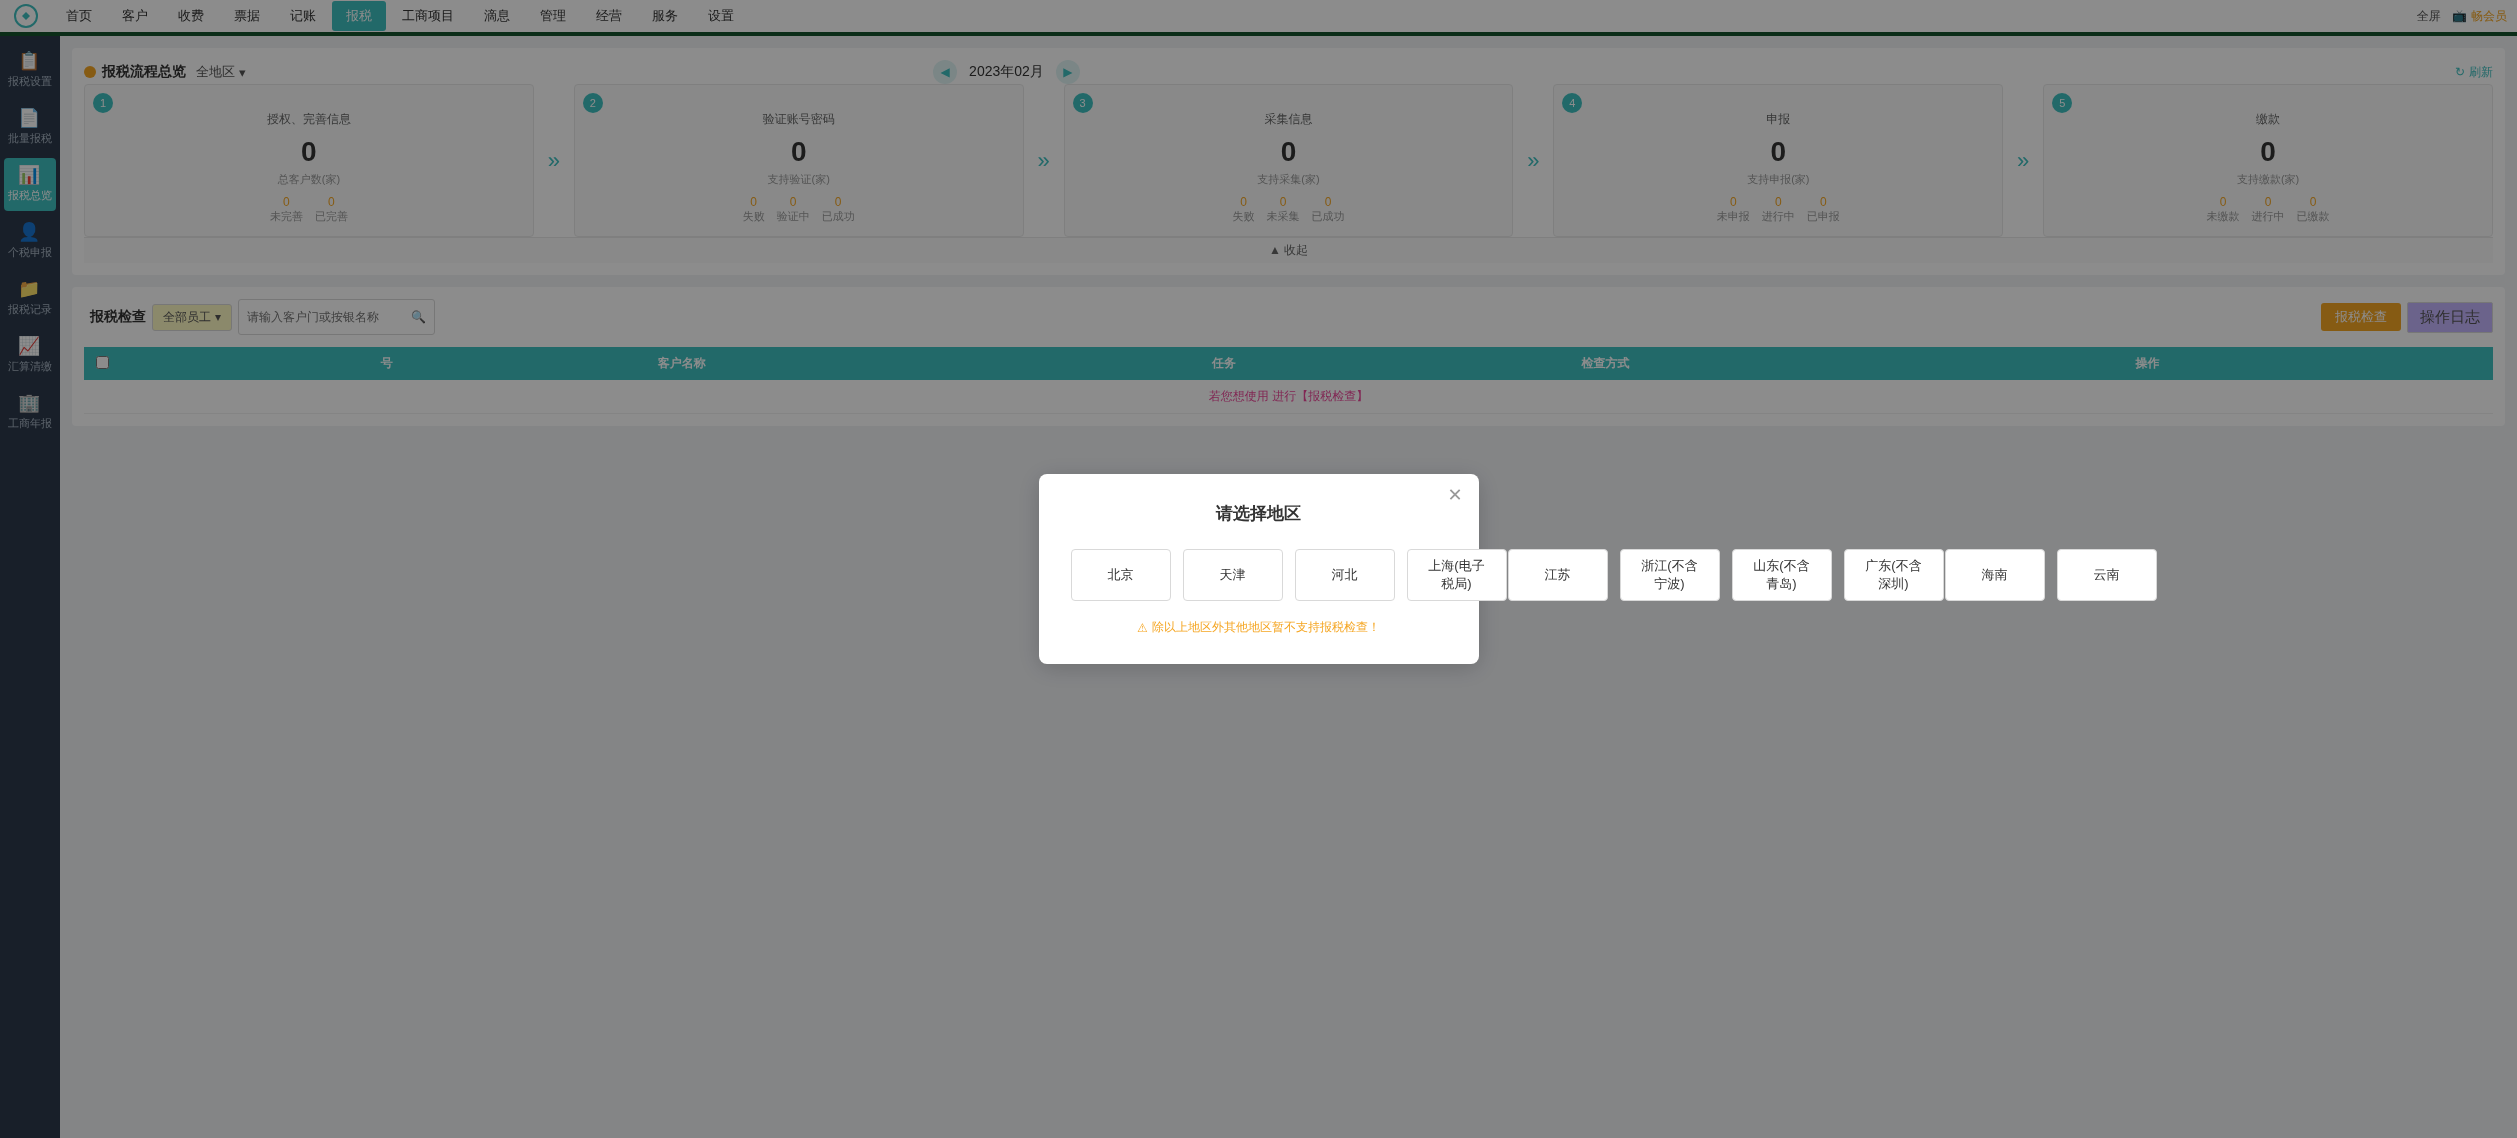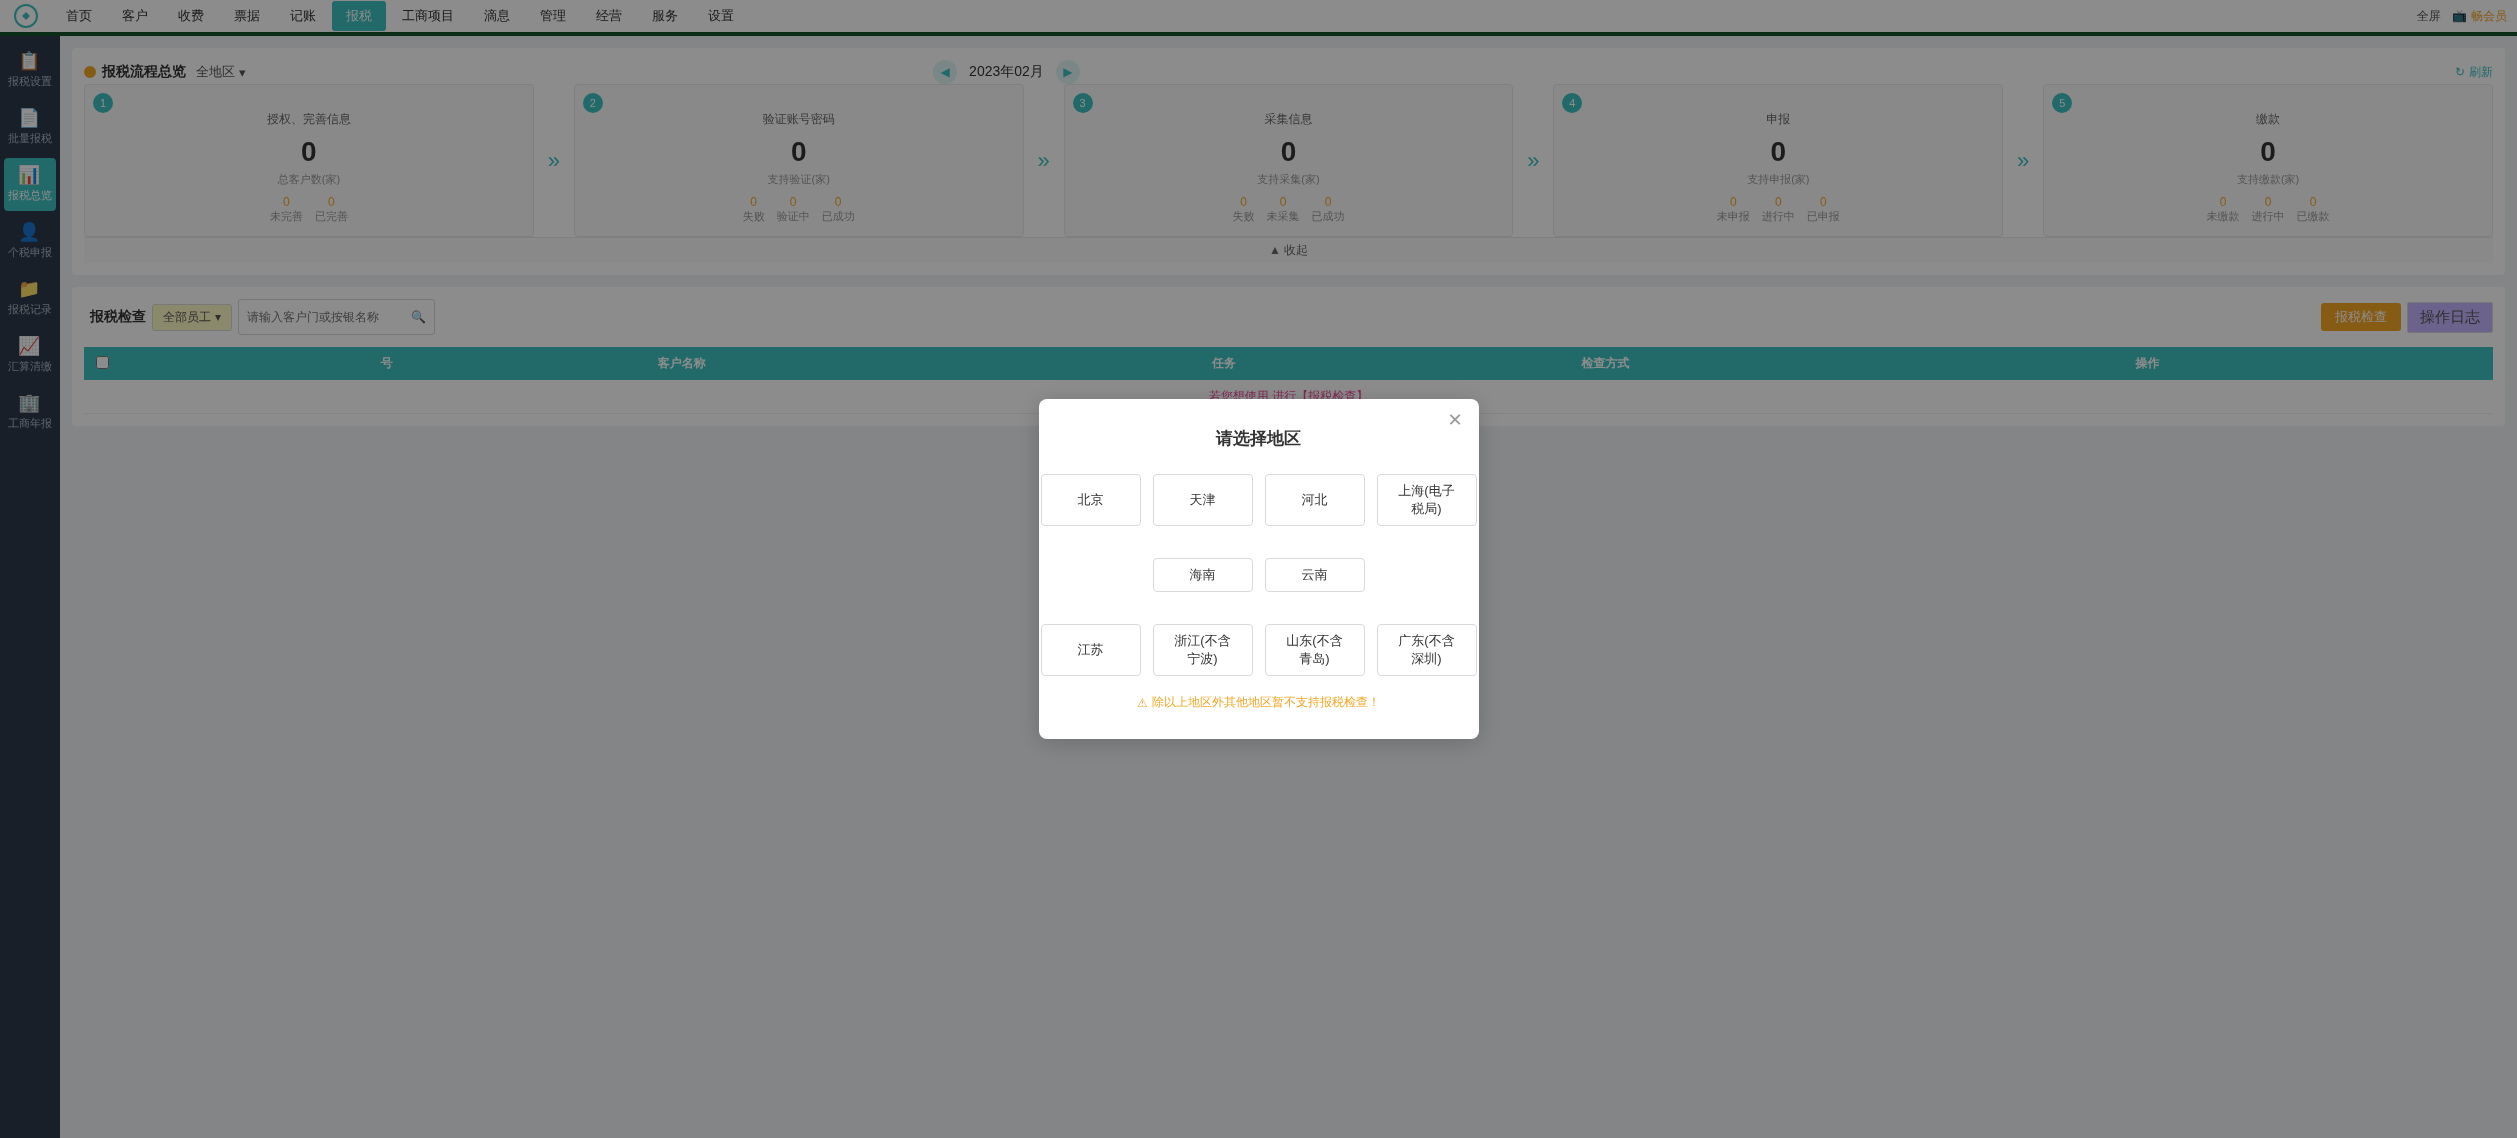--- a/index.html
+++ b/index.html
@@ -351,22 +351,22 @@
     }
     .modal-title {
       font-size: 17px;
       font-weight: bold;
       color: #333;
       text-align: center;
       margin-bottom: 24px;
     }
     .modal-region-grid {
       display: flex;
-      flex-direction: column;
-      gap: 32px;
+      flex-direction: row;
+      gap: 1px;
       margin-bottom: 18px;
     }
     .modal-region-row {
       display: flex;
       gap: 12px;
       justify-content: center;
     }
     .region-btn {
       min-width: 100px;
       padding: 7px 16px;
@@ -636,28 +636,28 @@
     <button class="modal-close">✕</button>
     <div class="modal-title">请选择地区</div>
     <div class="modal-region-grid">
       <div class="modal-region-row">
         <button class="region-btn">北京</button>
         <button class="region-btn">天津</button>
         <button class="region-btn">河北</button>
         <button class="region-btn">上海(电子税局)</button>
       </div>
       <div class="modal-region-row">
-        <button class="region-btn">海南</button>
-        <button class="region-btn">云南</button>
-      </div>
-      <div class="modal-region-row">
         <button class="region-btn">江苏</button>
         <button class="region-btn">浙江(不含宁波)</button>
         <button class="region-btn">山东(不含青岛)</button>
         <button class="region-btn">广东(不含深圳)</button>
       </div>
+      <div class="modal-region-row">
+        <button class="region-btn">海南</button>
+        <button class="region-btn">云南</button>
+      </div>
     </div>
     <div class="modal-warning">
       <span>⚠</span>
       <span>除以上地区外其他地区暂不支持报税检查！</span>
     </div>
   </div>
 </div>
 
 </body></html>

